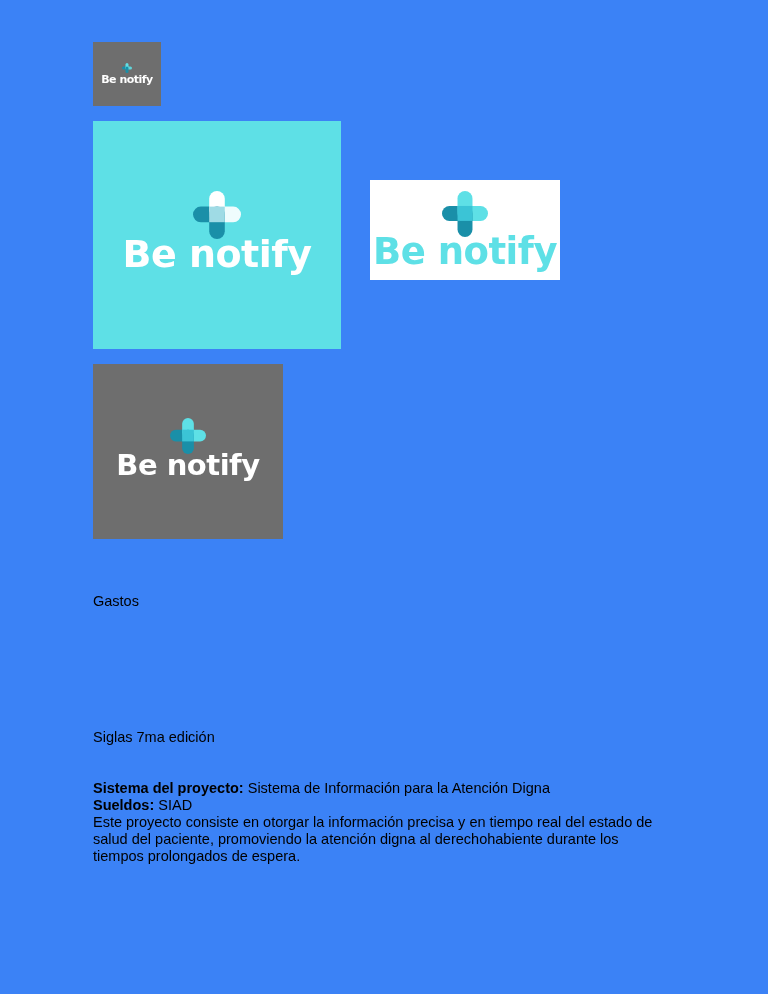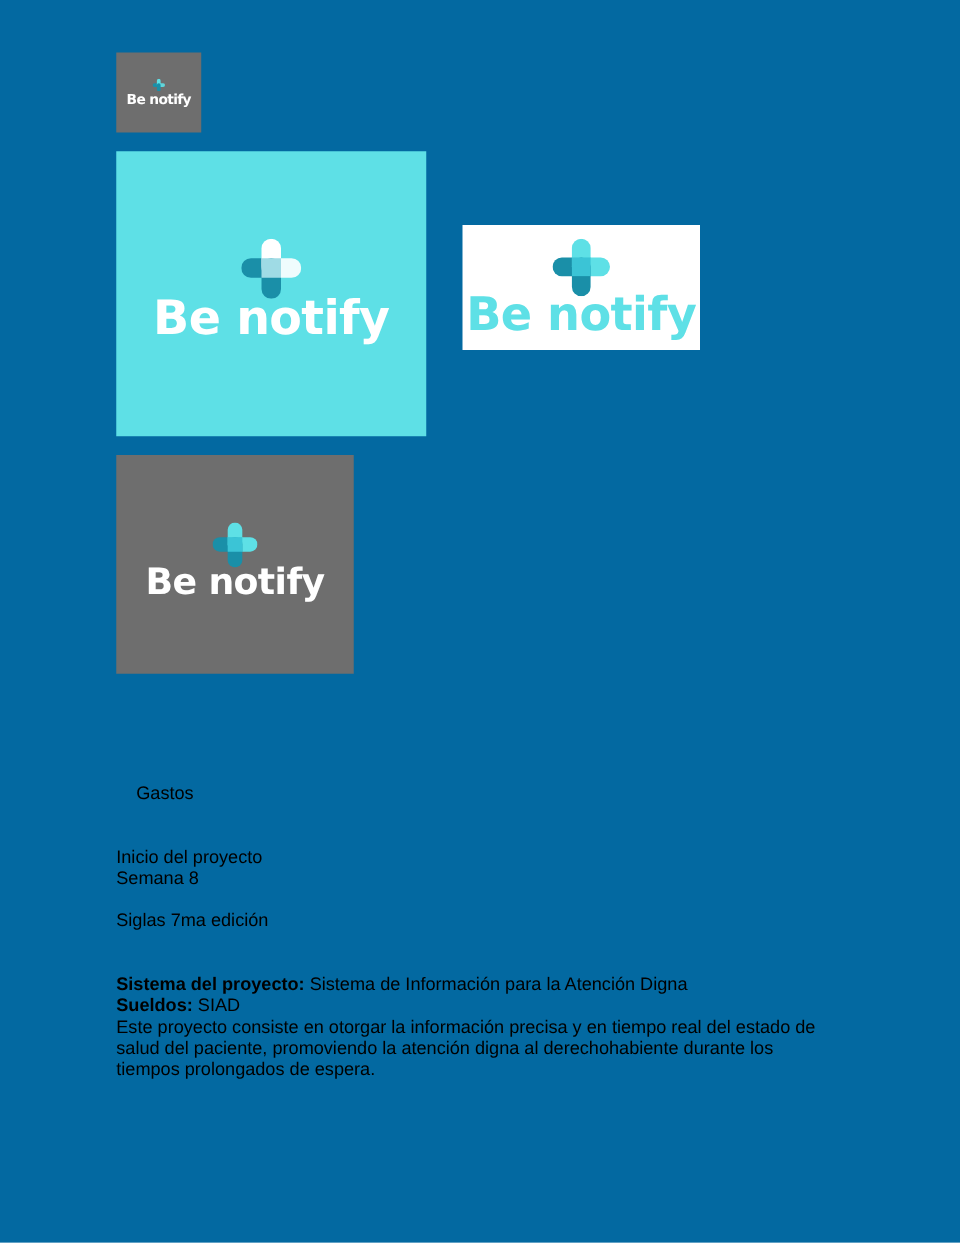--- a/index.html
+++ b/index.html
@@ -12,21 +12,21 @@
       height: 994px;
       position: relative;
       overflow: hidden;
       font-family: "Liberation Sans", sans-serif;
       color: #000000;
     }
     .page {
       position: absolute;
       left: 0; top: 0;
       width: 768px; height: 994px;
-      background: #0369a1;
+      background: #3b82f6;
     }
     .logo {
       position: absolute;
       box-sizing: border-box;
     }
     .logo-small {
       left: 93px; top: 42px; width: 68px; height: 64px;
       background: #6e6e6e;
     }
     .logo-cyan {
@@ -120,28 +120,24 @@
         <rect x="13.5" y="13" width="26.5" height="13" rx="6.5" fill="#5ee0e6"></rect>
         <rect x="13.5" y="0" width="13" height="26" rx="6.5" fill="#5ee0e6"></rect>
         <rect x="13.5" y="13" width="13" height="27" rx="6.5" fill="#1a8fa8"></rect>
         <rect x="13.5" y="13" width="13" height="13" fill="#3bc4d6"></rect>
       </svg>
       <span class="brand-text" style="font-size:29px;color:#ffffff;margin-top:-3px;">Be notify</span>
     </div>
   </div>
 
 
-  <div class="text-block" style="top:627px;margin-left:16px;">
+  <div class="text-block" style="top:593px;">
     <p>Gastos</p>
   </div>
 
-  <div class="text-block" style="top:678px;">
-    <p>Inicio del proyecto</p>
-    <p>Semana 8</p>
-  </div>
 
   <div class="text-block" style="top:729px;">
     <p>Siglas 7ma edición</p>
   </div>
 
   <div class="text-block desc" style="top:780px;">
     <p>
       <span class="b">Sistema del proyecto:</span><span> Sistema de Información para la Atención Digna</span>
     </p>
     <p>

